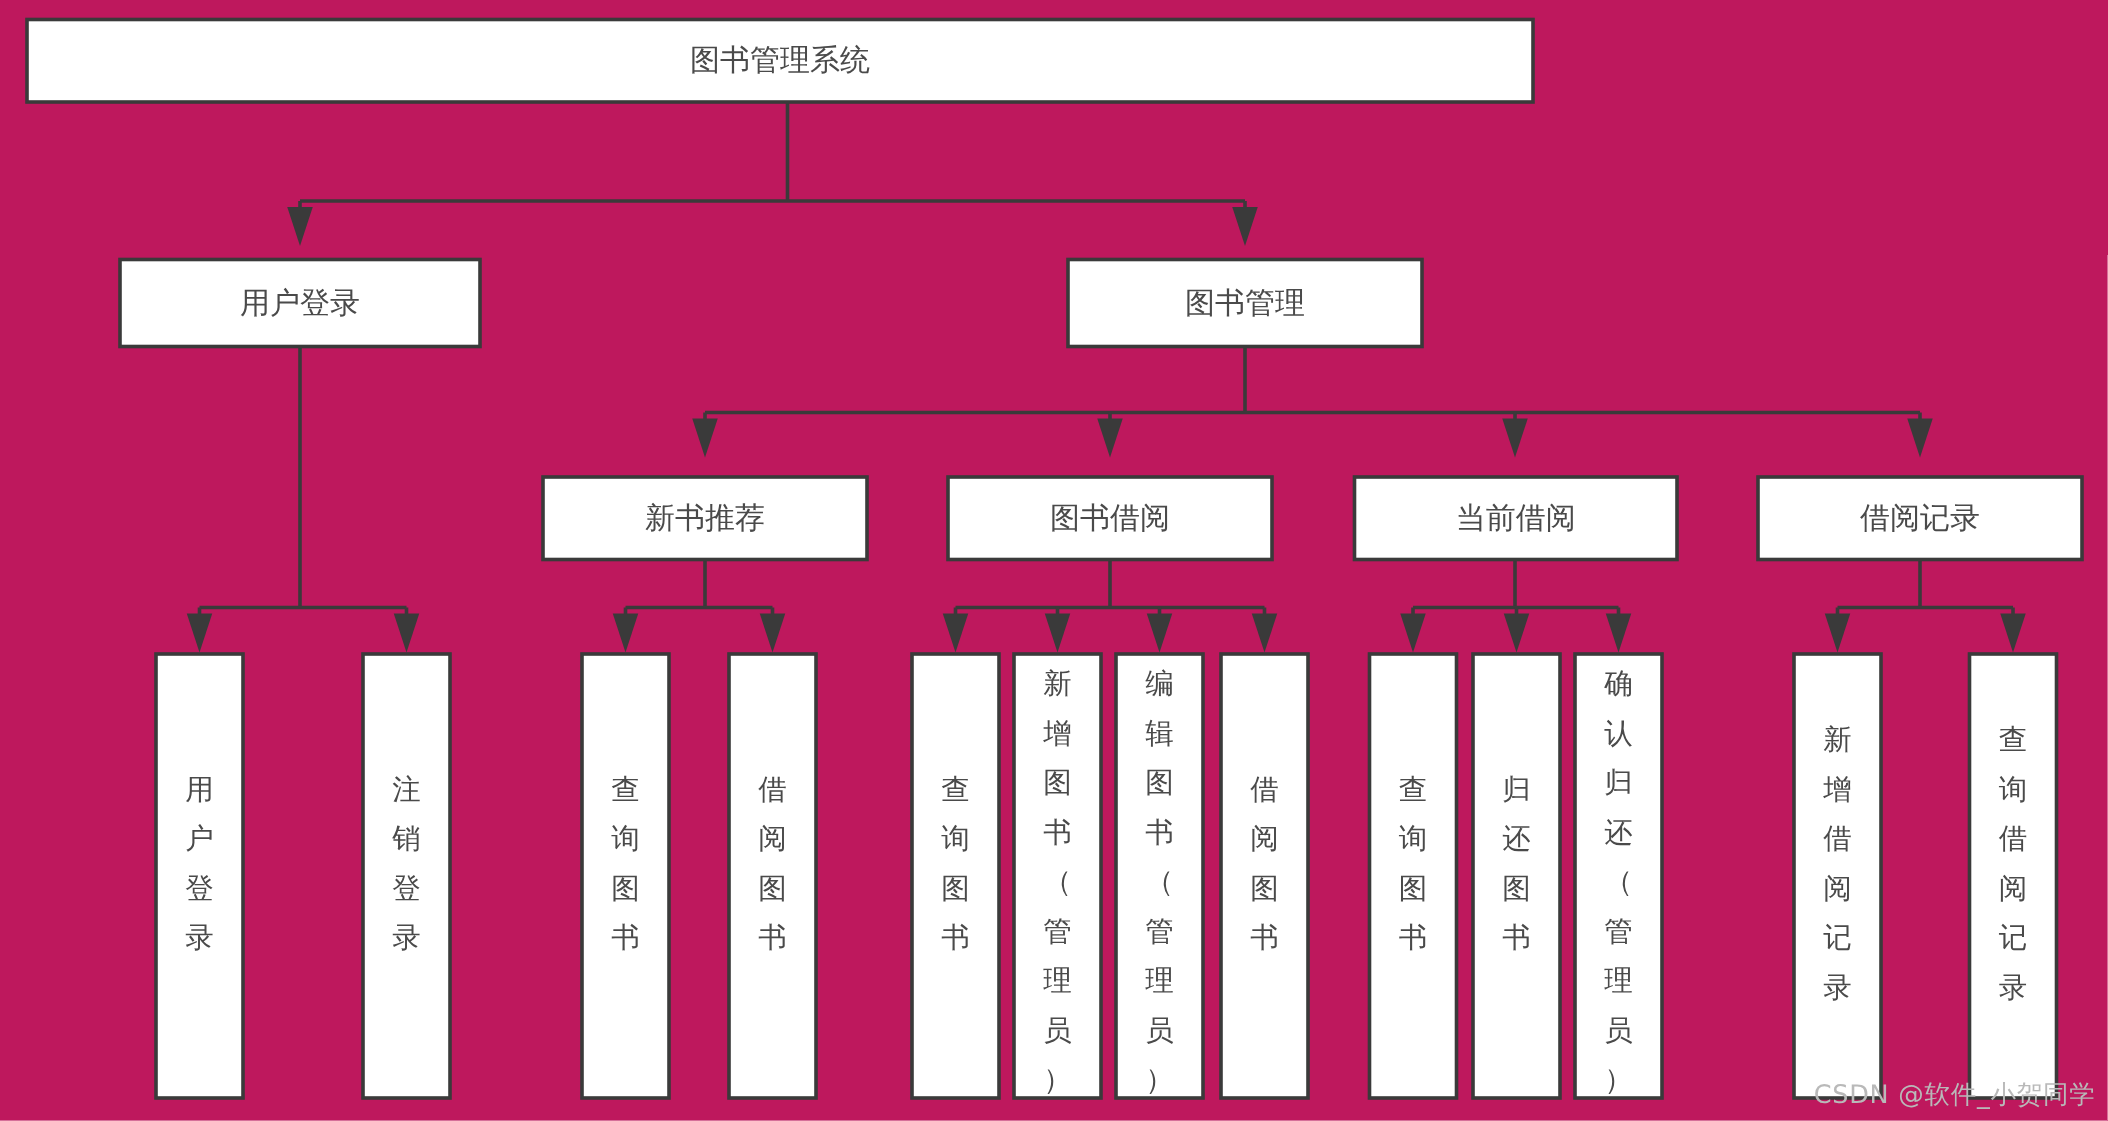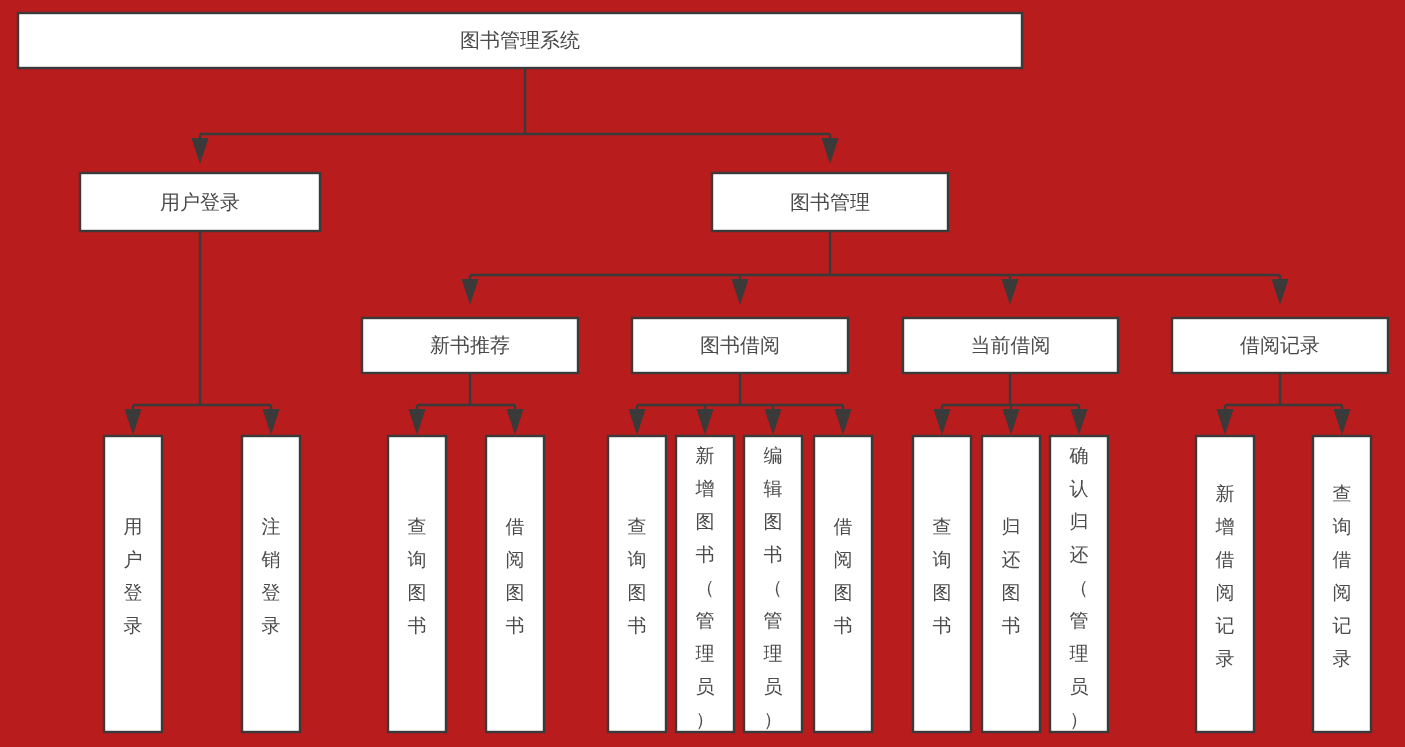--- a/index.html
+++ b/index.html
@@ -11,21 +11,21 @@
   body {
     width: 1405px;
     height: 747px;
     font-family: "DejaVu Sans", "Liberation Sans", sans-serif;
     overflow: hidden;
   }
   #diagram-root {
     position: relative;
     width: 1405px;
     height: 747px;
-    background: #b91c1c;
+    background: #be185d;
   }
   svg.diagram-canvas {
     position: absolute;
     left: 0;
     top: 0;
     width: 1405px;
     height: 747px;
   }
   .node-box {
     fill: #ffffff;
@@ -216,13 +216,14 @@
         <g>
           <rect class="node-box" x="1196" y="436" width="58" height="296"></rect>
           <text class="node-label-v" x="1225" y="499.5"><tspan x="1225" dy="0">新</tspan><tspan x="1225" dy="33">增</tspan><tspan x="1225" dy="33">借</tspan><tspan x="1225" dy="33">阅</tspan><tspan x="1225" dy="33">记</tspan><tspan x="1225" dy="33">录</tspan></text>
         </g>
         <g>
           <rect class="node-box" x="1313" y="436" width="58" height="296"></rect>
           <text class="node-label-v" x="1342" y="499.5"><tspan x="1342" dy="0">查</tspan><tspan x="1342" dy="33">询</tspan><tspan x="1342" dy="33">借</tspan><tspan x="1342" dy="33">阅</tspan><tspan x="1342" dy="33">记</tspan><tspan x="1342" dy="33">录</tspan></text>
         </g>
       </g>
   </svg>
+  <div class="watermark-text">CSDN @软件_小贺同学</div>
 </div>
 
 </body></html>

